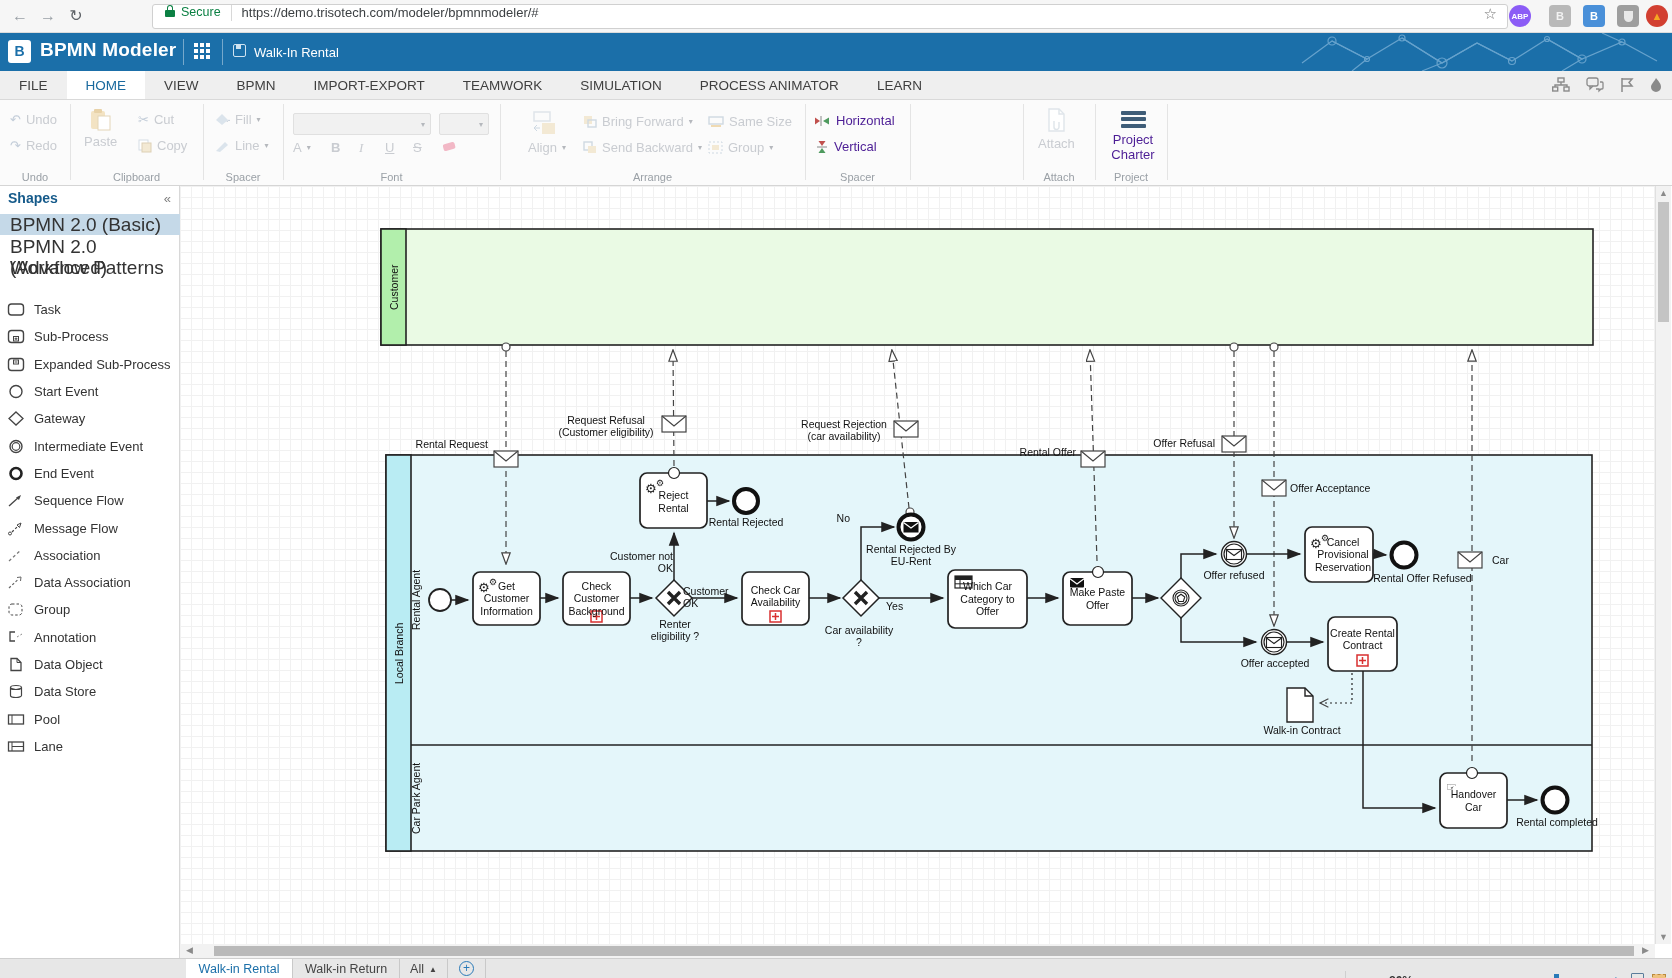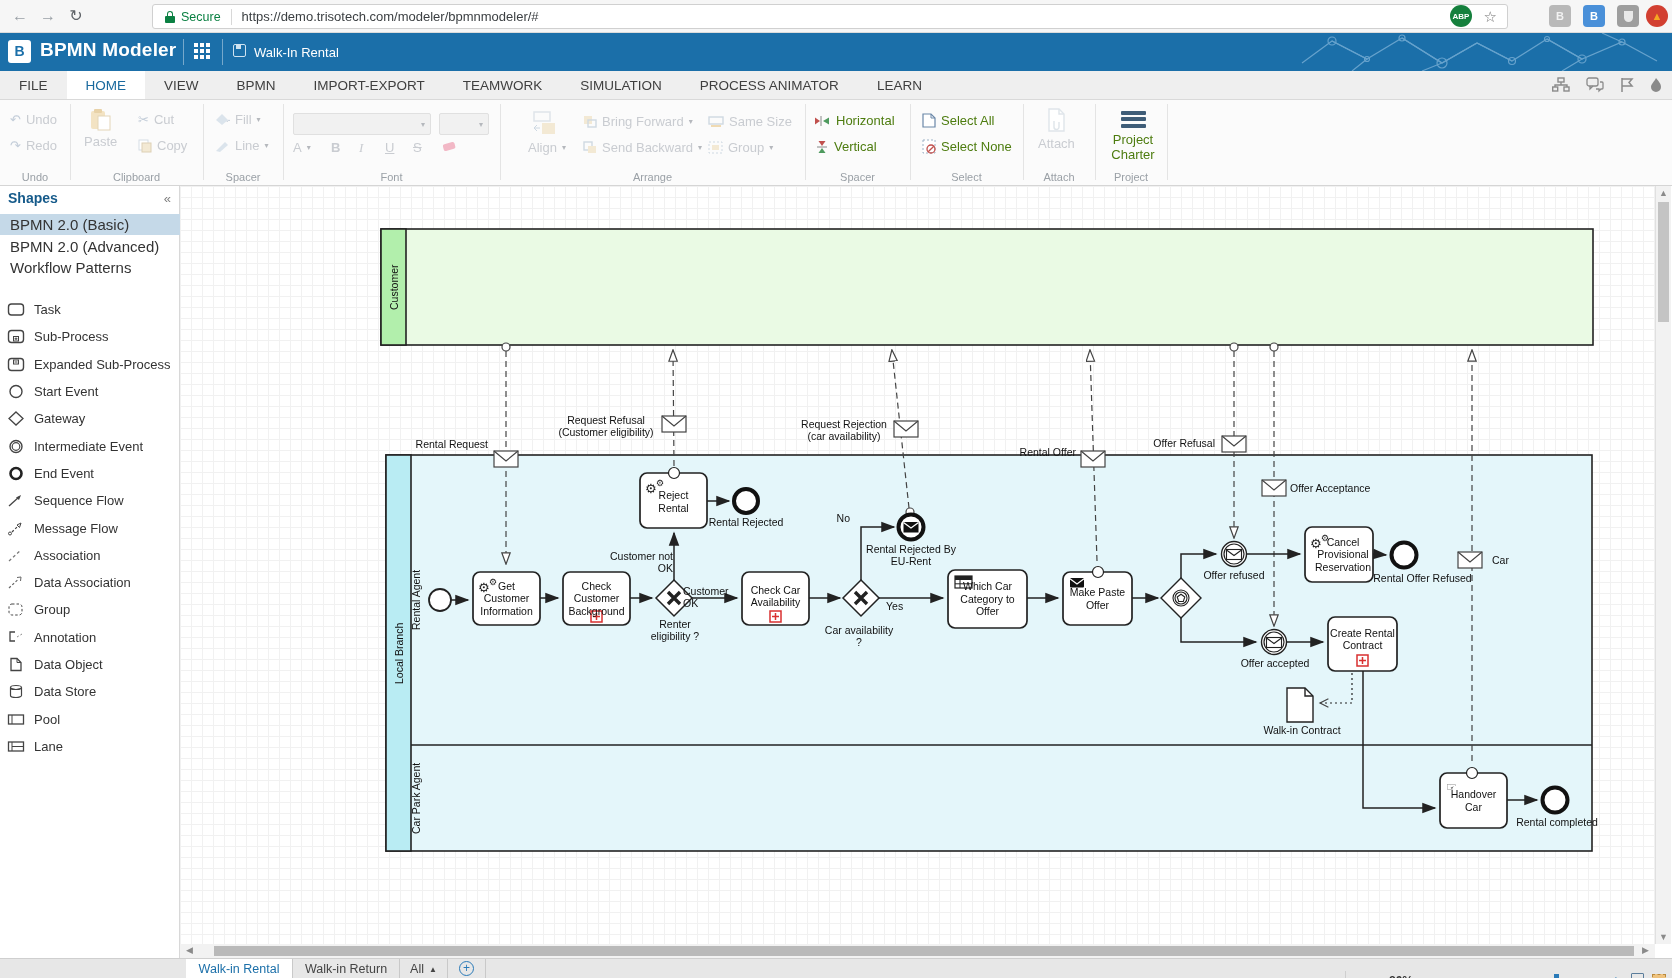--- a/index.html
+++ b/index.html
@@ -3,21 +3,21 @@
 <meta charset="utf-8">
 <style>
   * { margin:0; padding:0; box-sizing:border-box; }
   html,body { width:1672px; height:978px; overflow:hidden; font-family:"Liberation Sans",sans-serif; background:#fff; }
   .abs { position:absolute; }
 
   
   #chrome { position:absolute; left:0; top:0; width:1672px; height:33px; background:#f6f6f6; border-bottom:1px solid #dcdcdc; }
   .nav-btn { position:absolute; top:4px; width:24px; height:24px; font-size:16px; color:#9aa0a6; text-align:center; line-height:24px; }
   .nav-btn.dark { color:#5f6368; }
-  #urlbar { position:absolute; left:152px; top:4px; width:1356px; height:25px; background:#fff; border:1px solid #d0d0d0; border-radius:3px; display:flex; align-items:center; }
+  #urlbar { position:absolute; left:152px; top:4px; width:1356px; height:25px; background:#fff; border:1px solid #d0d0d0; border-radius:3px; display:flex; }
   #lock { width:10px; height:12px; margin-left:12px; position:relative; }
   #lock .body { position:absolute; bottom:0; width:10px; height:7px; background:#0b8043; border-radius:1px; }
   #lock .hoop { position:absolute; top:0; left:2px; width:6px; height:6px; border:1.5px solid #0b8043; border-bottom:none; border-radius:4px 4px 0 0; }
   #secure-text { color:#0b8043; font-size:12.5px; margin:0 10px 0 6px; }
   .url-sep { width:1px; height:16px; background:#d8d8d8; }
   #url-text { color:#3c4043; font-size:13px; margin-left:10px; flex:1; white-space:nowrap; overflow:hidden; }
   #star { color:#757575; font-size:15px; margin-right:10px; }
   .ext { position:absolute; top:5px; width:22px; height:22px; border-radius:4px; font-size:8px; font-weight:bold; color:#fff; display:flex; align-items:center; justify-content:center; }
 
   
@@ -36,32 +36,32 @@
   .menu-item { padding:0 19px; display:flex; align-items:center; }
   .menu-item.active { background:#fff; color:#19699e; }
   #menu-icons { position:absolute; right:10px; top:0; height:28px; display:flex; align-items:center; gap:16px; }
   #menu-icons svg { display:block; }
 
   
   #ribbon { position:absolute; left:0; top:100px; width:1672px; height:86px; background:#fbfbfb; border-bottom:1px solid #d5d5d5; font-size:13px; }
   .rsep { position:absolute; top:4px; height:76px; width:1px; background:#e4e4e4; }
   .glabel { position:absolute; bottom:3px; width:100%; text-align:center; font-size:11px; color:#9aa0a6; }
   .rgroup { position:absolute; top:0; height:86px; }
-  .rbtn { position:absolute; display:flex; align-items:center; gap:5px; color:#4d7c0f; white-space:nowrap; }
+  .rbtn { position:absolute; display:flex; align-items:center; gap:5px; color:#4c1d95; white-space:nowrap; }
   .rbtn.dis { color:#c9ccd1; }
   .caret { font-size:8px; color:#b5b8bd; }
   .pic { display:inline-block; }
   .hamburger div { width:25px; height:4px; background:#3f5d78; border-radius:1px; margin:2.5px 0; }
   select.rsel, .rsel { background:#f1f1f1; border:1px solid #e0e0e0; border-radius:2px; height:22px; }
 
   
   #sidebar { position:absolute; left:0; top:186px; width:180px; height:772px; background:#fff; border-right:1px solid #d8d8d8; }
   #shapes-title { position:absolute; left:8px; top:4px; font-size:14px; font-weight:bold; color:#155a8a; }
   #collapse { position:absolute; right:8px; top:5px; color:#7d7d7d; font-size:13px; }
-  .scat { position:absolute; left:0; width:180px; height:21px; line-height:21px; padding-left:10px; font-size:15px; color:#333; }
+  .scat { position:absolute; left:0; width:180px; height:21px; line-height:21px; padding-left:10px; font-size:19px; color:#333; }
   .scat.active { background:#c5d9e8; }
   #shape-list { position:absolute; left:0; top:110px; width:180px; }
   .shape-item { height:27.3px; display:flex; align-items:center; padding-left:7px; gap:9px; font-size:13px; color:#333; }
   .shape-item svg { flex:none; }
 
   
   #canvas { position:absolute; left:180px; top:186px; width:1475px; height:758px; overflow:hidden;
     background-image:
       linear-gradient(#f1f1f1 1px, transparent 1px),
       linear-gradient(90deg,#f1f1f1 1px, transparent 1px),
@@ -103,21 +103,21 @@
   <div id="urlbar">
     <span id="lock">
         <span class="hoop"></span>
         <span class="body"></span>
       </span>
     <span id="secure-text">Secure</span>
     <span class="url-sep"></span>
     <span id="url-text">https://demo.trisotech.com/modeler/bpmnmodeler/#</span>
     <span id="star">☆</span>
   </div>
-  <div class="ext" style="left:1450px;background:#15803d;border-radius:11px">ABP</div>
+  <div class="ext" style="left:1509px;background:#8b5cf6;border-radius:11px">ABP</div>
   <div class="ext" style="left:1549px;background:#b9b9b9;color:#f2f2f2;font-size:11px">B</div>
   <div class="ext" style="left:1583px;background:#4a90d9;font-size:11px">B</div>
   <div class="ext" style="left:1617px;background:#9e9e9e">
       <span style="width:9px;height:11px;background:#e8e8e8;border-radius:0 0 5px 5px"></span>
     </div>
   <div class="ext" style="left:1646px;background:#d23f31;border-radius:11px;color:#f5a623;font-size:11px">▲</div>
 </div>
 
 <div id="appbar">
   <svg id="net-pattern" width="380" height="38">
@@ -333,38 +333,20 @@
           <path d="M2,7 H12" stroke="#888"></path>
           <path d="M7,6 L3.5,1 H10.5 Z" fill="#c0504d"></path>
           <path d="M7,8 L3.5,13 H10.5 Z" fill="#4e9a5e"></path>
         </svg>
         <span>Vertical</span>
       </div>
     <div class="glabel">Spacer</div>
   </div>
   <div class="rsep" style="left:910px"></div>
 
-  <div class="rgroup" style="left:910px;width:113px">
-    <div class="rbtn" style="left:12px;top:13px">
-        <svg width="14" height="15">
-          <path d="M1,1 h8 l4,4 v9 h-12 Z" fill="#fff" stroke="#6a87a8" stroke-width="1.2"></path>
-          <path d="M9,1 v4 h4" fill="none" stroke="#6a87a8"></path>
-        </svg>
-        <span>Select All</span>
-      </div>
-    <div class="rbtn" style="left:12px;top:39px">
-        <svg width="14" height="15">
-          <rect x="1" y="1" width="12" height="13" fill="#fff" stroke="#9db2c6" stroke-dasharray="2 2"></rect>
-          <circle cx="9" cy="10" r="4" fill="none" stroke="#c0504d" stroke-width="1.3"></circle>
-          <path d="M6.2,12.8 L11.8,7.2" stroke="#c0504d" stroke-width="1.3"></path>
-        </svg>
-        <span>Select None</span>
-      </div>
-    <div class="glabel">Select</div>
-  </div>
   <div class="rsep" style="left:1023px"></div>
 
   <div class="rgroup" style="left:1023px;width:72px">
     <div class="rbtn dis" style="left:15px;top:8px;flex-direction:column;gap:3px">
       <svg width="20" height="25">
           <path d="M3,1 h10 l5,5 v17 h-15 Z" fill="#fff" stroke="#dfe5ea" stroke-width="1.4"></path>
           <path d="M13,1 v5 h5" fill="none" stroke="#dfe5ea" stroke-width="1.4"></path>
           <path d="M13,14 v5 a2.5,2.5 0 0 1 -5,0 v-6" fill="none" stroke="#dfe5ea" stroke-width="1.4"></path>
         </svg>
       <span>Attach</span>

